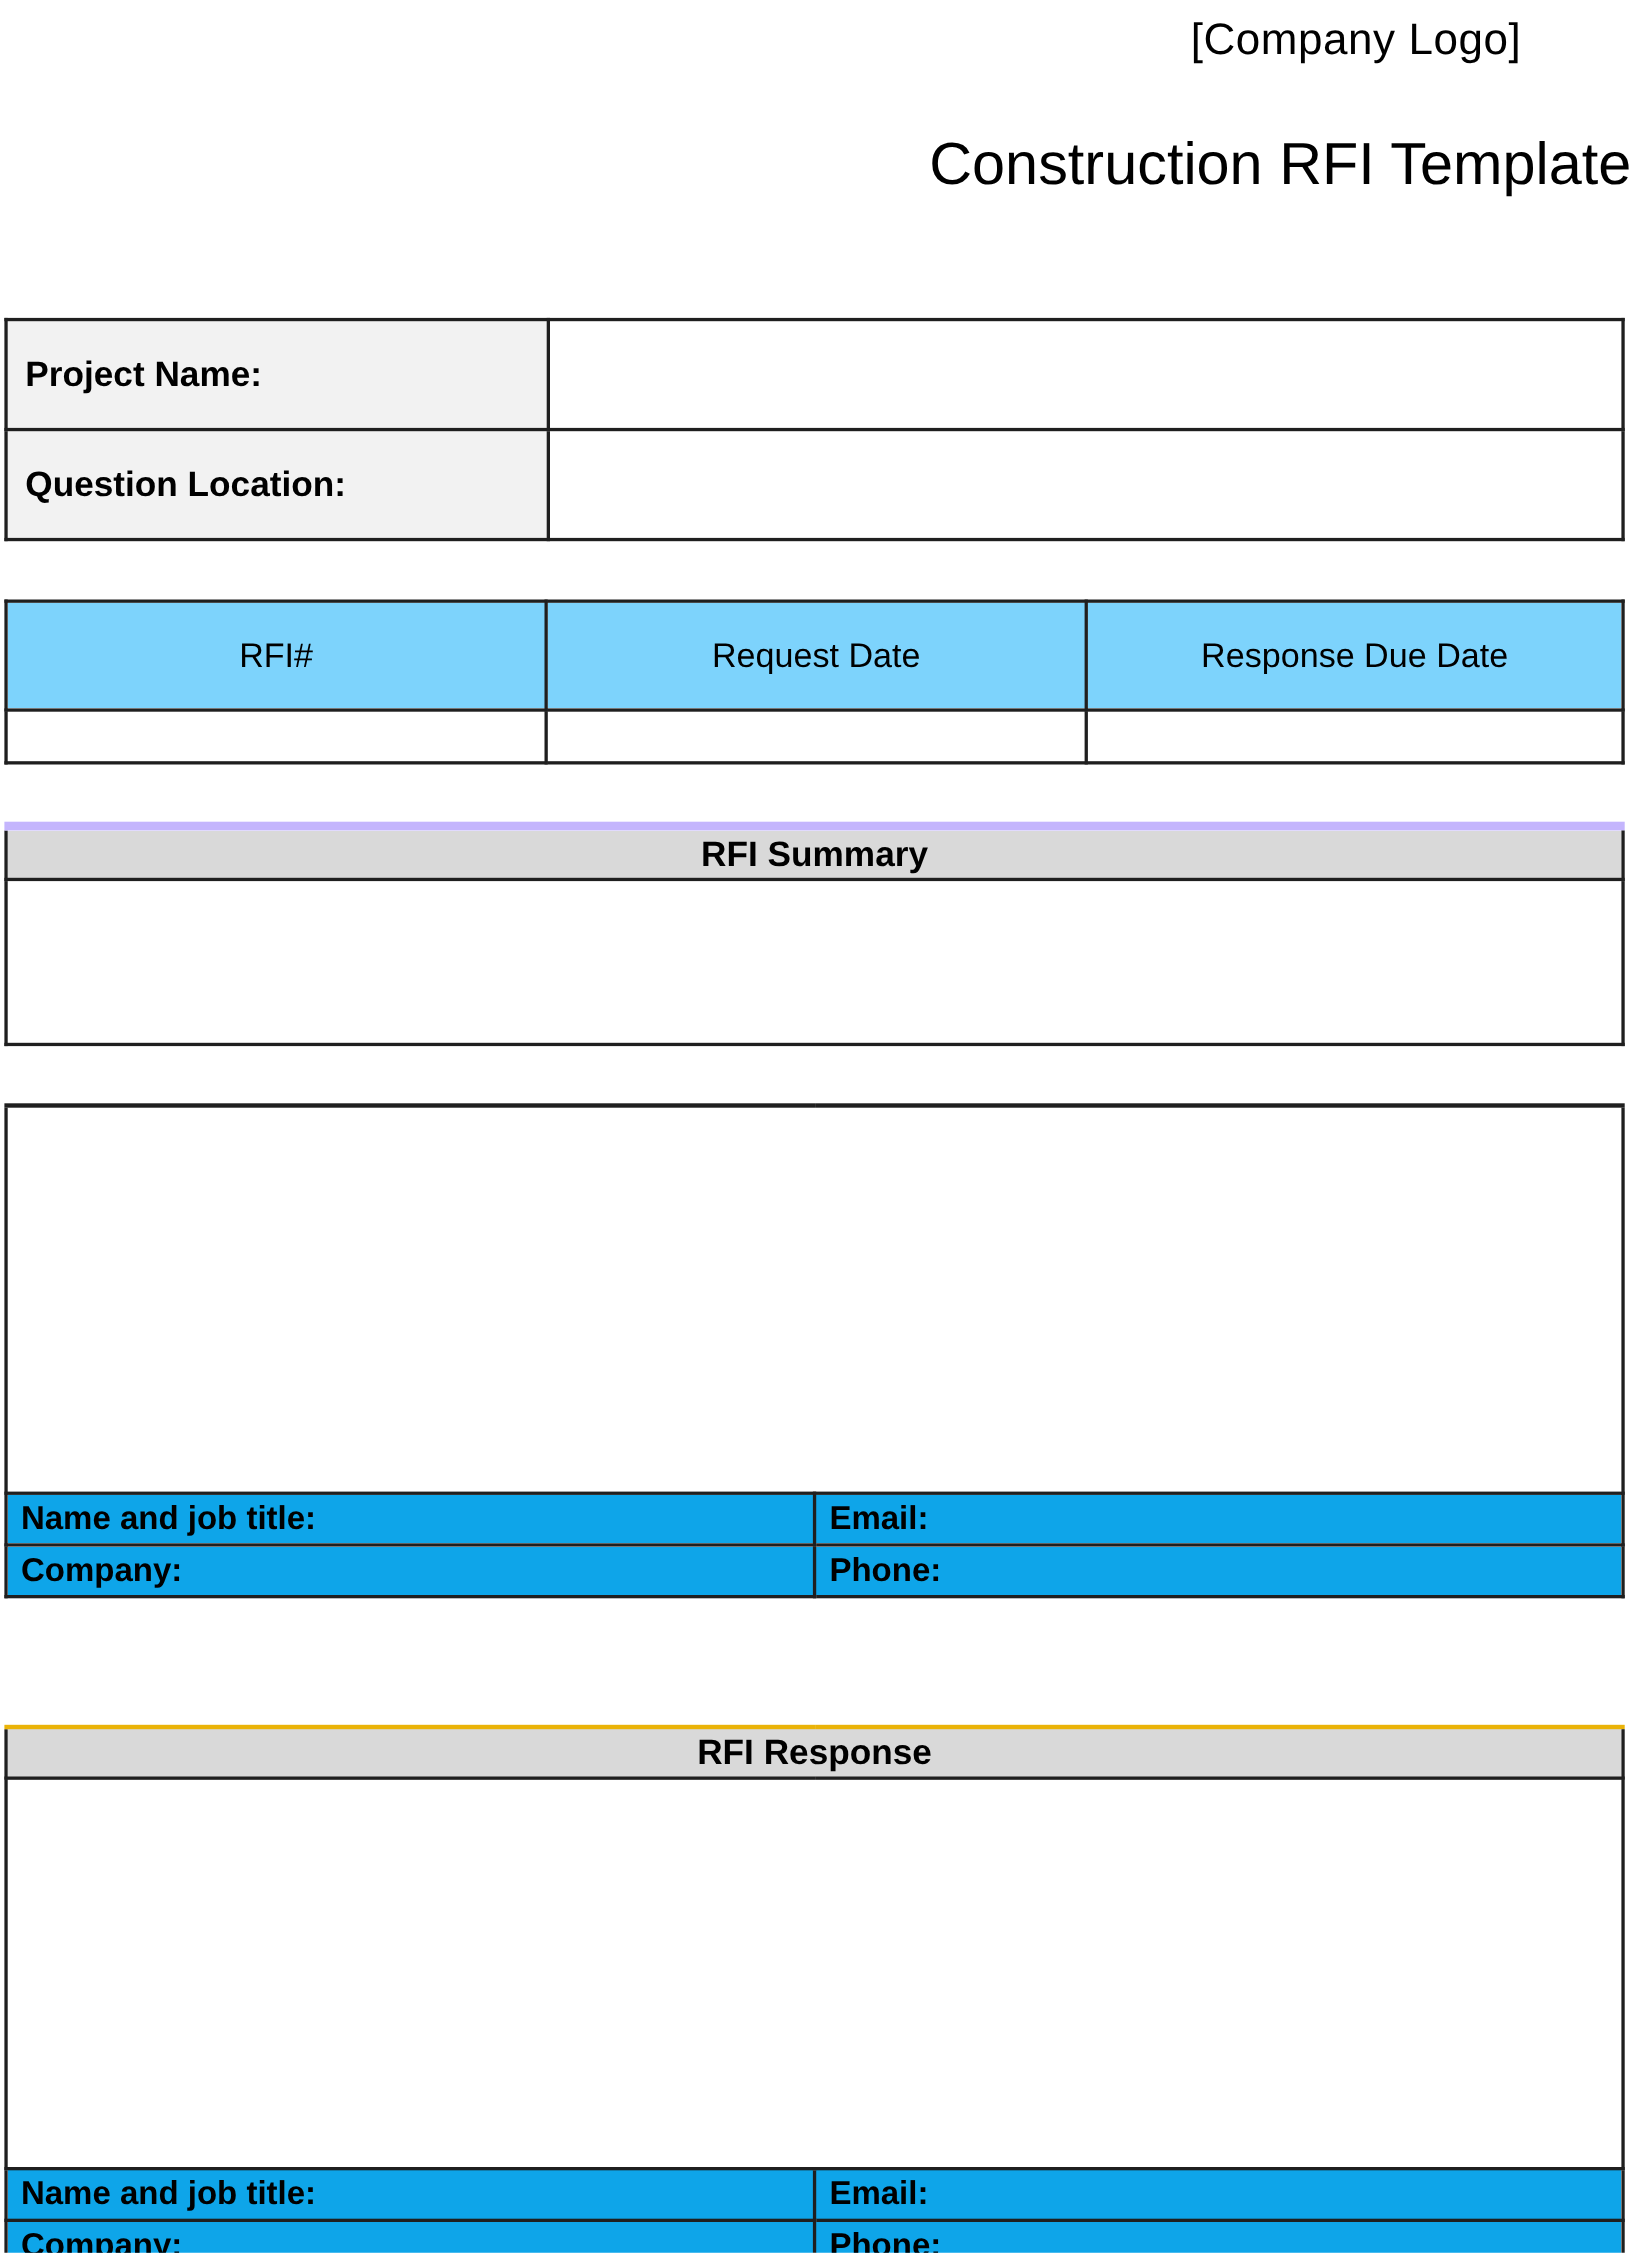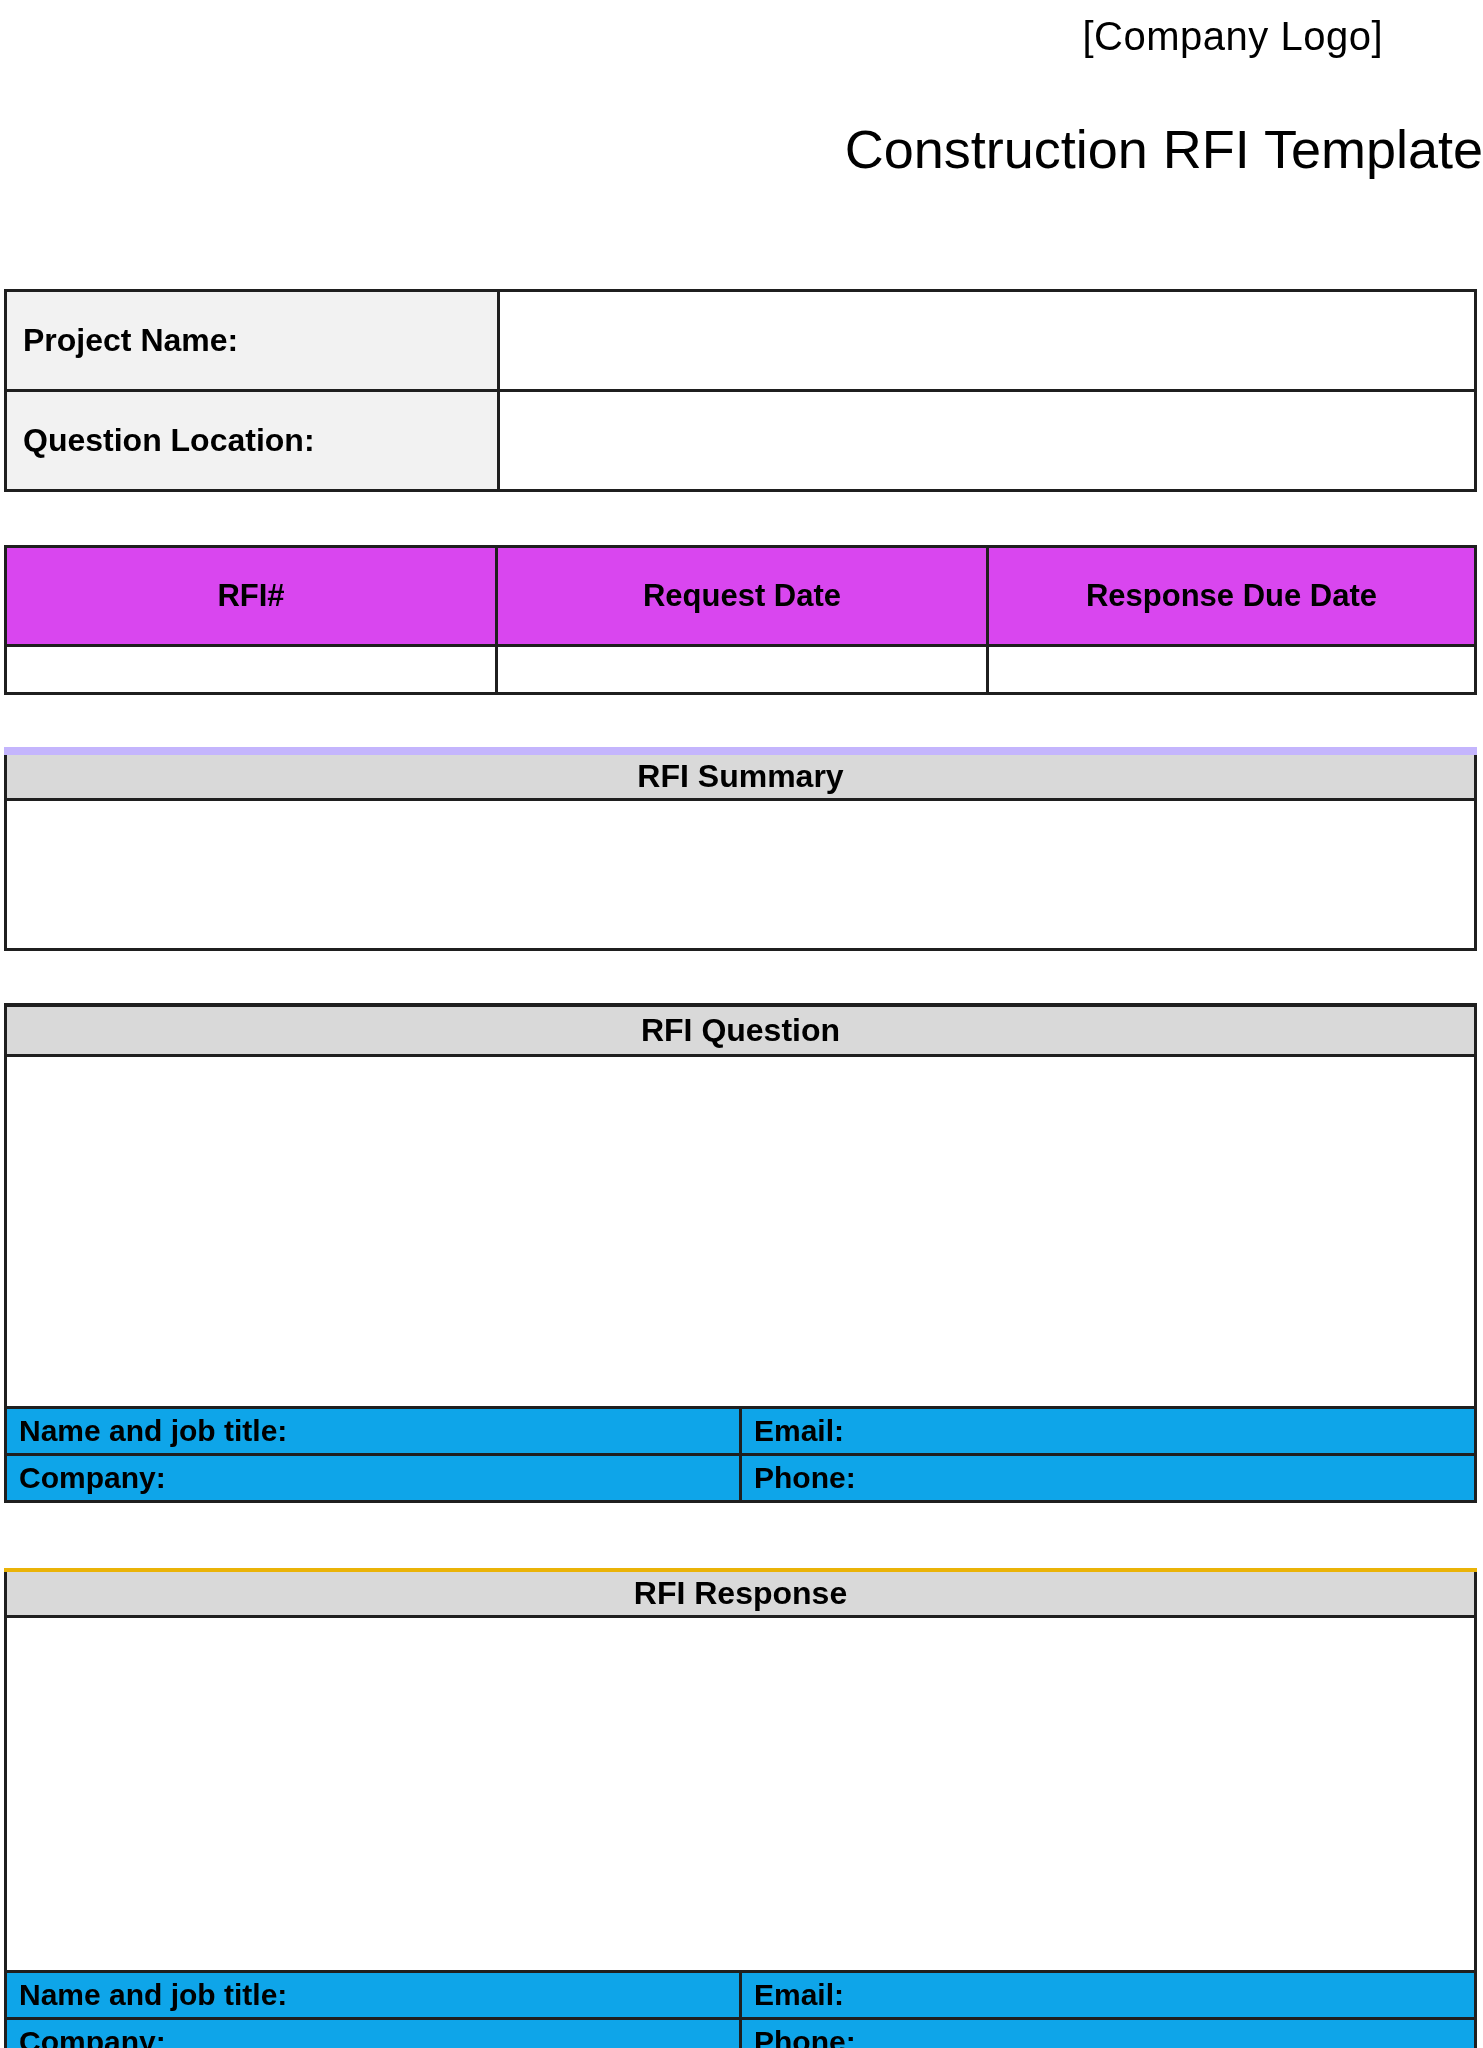--- a/index.html
+++ b/index.html
@@ -52,22 +52,22 @@
   
   .label-cell {
     background: #f2f2f2;
     font-weight: 700;
     font-size: 32px;
     text-align: left;
     vertical-align: middle;
     padding: 0 16px;
   }
   .head-cell {
-    background: #d946ef;
-    font-weight: 700;
+    background: #7dd3fc;
+    font-weight: 400;
     text-align: center;
     vertical-align: middle;
   }
   .section-head {
     background: #d9d9d9;
     font-weight: 700;
     font-size: 32px;
     text-align: center;
     vertical-align: middle;
   }
@@ -133,23 +133,20 @@
     <td class="section-head">RFI Summary</td>
   </tr>
   <tr class="brow">
     <td class="body-cell"></td>
   </tr>
 </tbody>
   </table>
 
 <table class="t-question">
   <tbody>
-      <tr class="hrow">
-    <td class="section-head" colspan="2">RFI Question</td>
-  </tr>
   <tr class="brow">
     <td class="body-cell" colspan="2"></td>
   </tr>
   <tr class="crow">
     <td class="contact-cell" style="width:737px;">
       <span>Name and job title:</span>
       <span></span>
     </td>
     <td class="contact-cell">
       <span>Email:</span>

